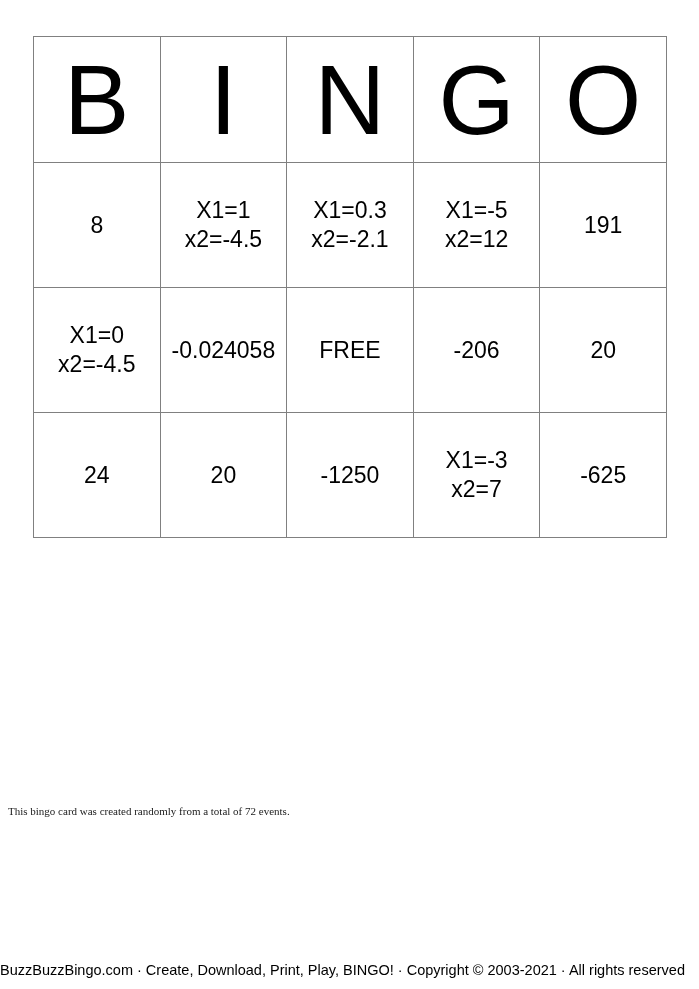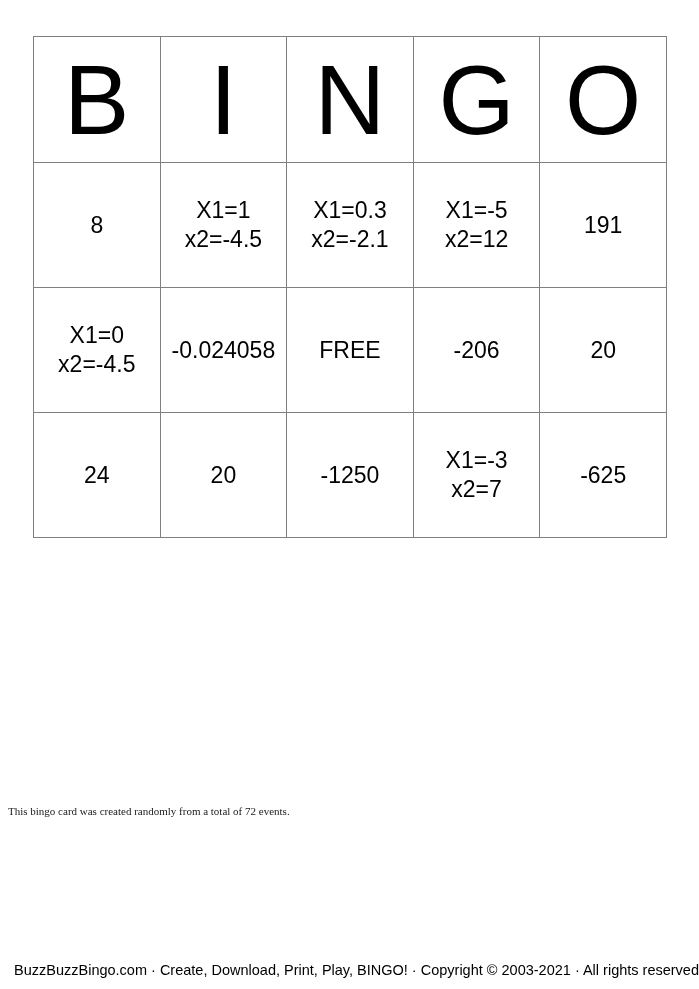--- a/index.html
+++ b/index.html
@@ -55,21 +55,21 @@
     font-size: 11px;
     line-height: 1.3;
     color: #1a1a1a;
     font-family: Liberation Serif, serif;
   }
   .footer {
     position: absolute;
     left: 0;
     right: 0;
     top: 962px;
-    text-align: right;
+    text-align: left;
     font-size: 14.5px;
     color: #000000;
   }
 </style>
 </head>
 <body>
 
 <div class="page">
   <table class="card">
     <tbody id="card-body">

